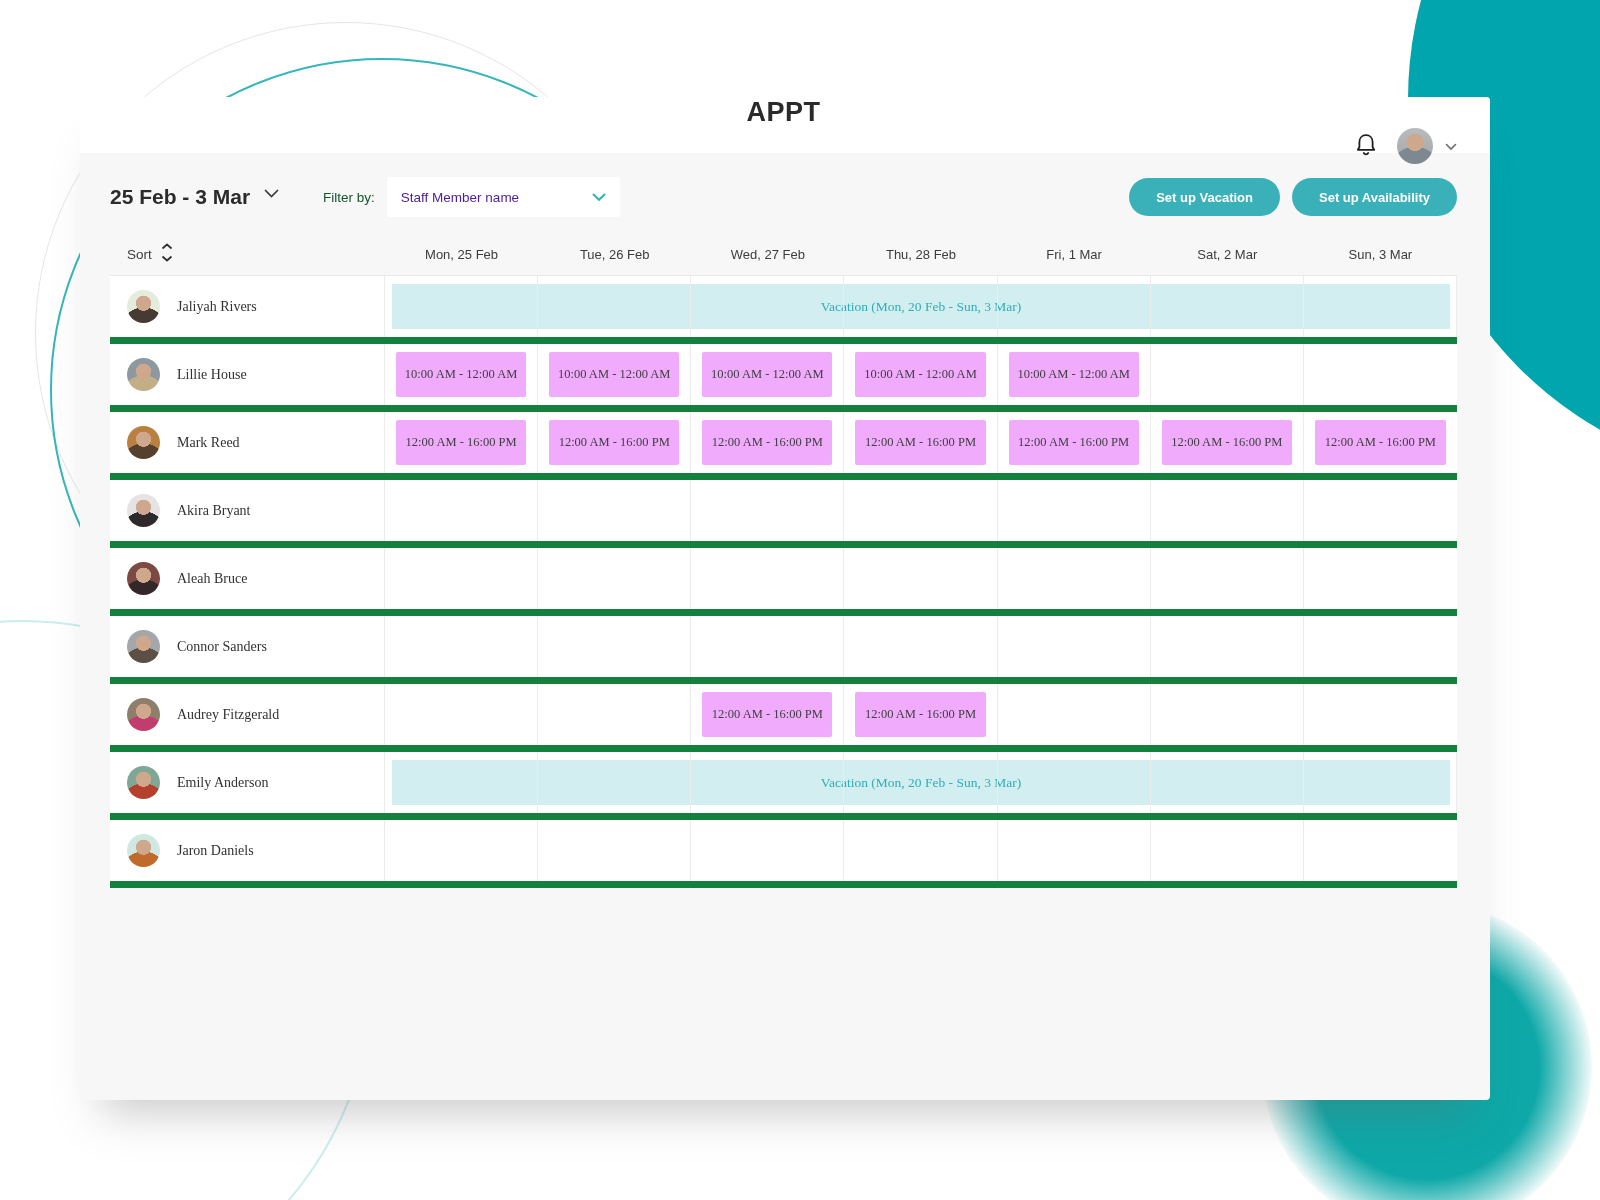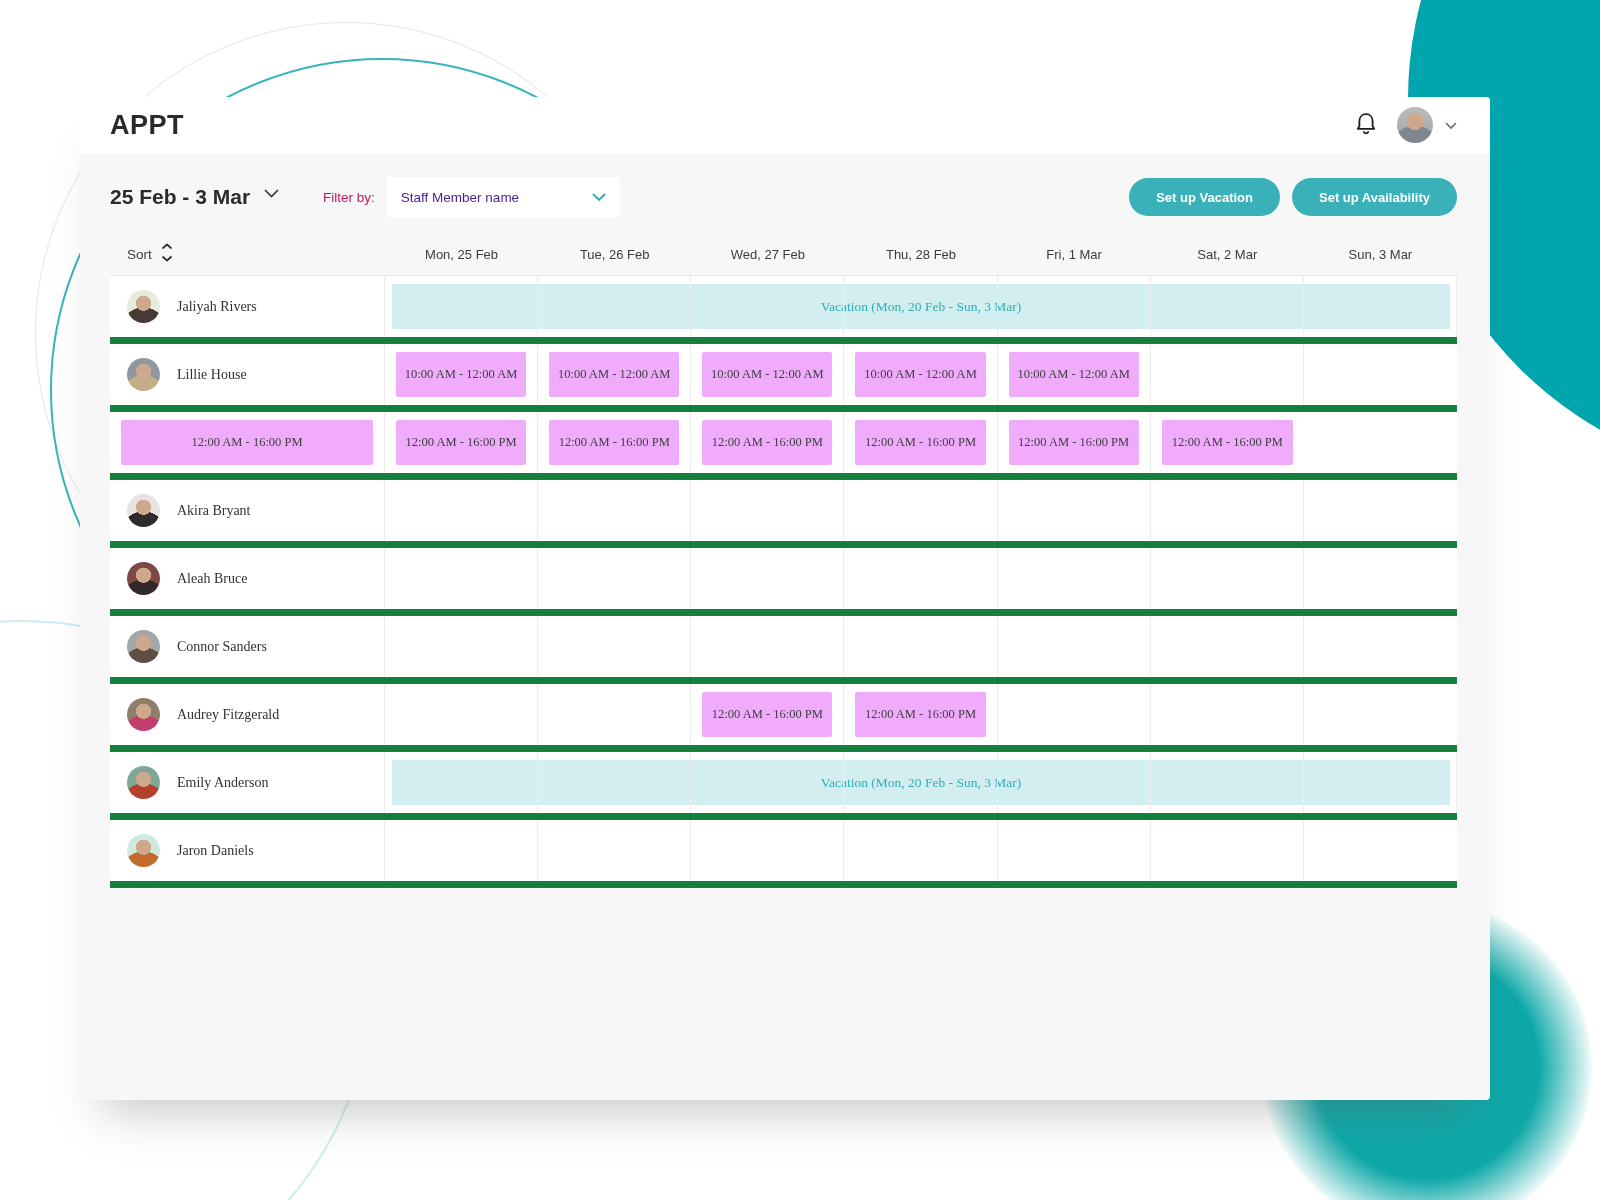--- a/index.html
+++ b/index.html
@@ -14,37 +14,37 @@
   .deco-arc-gray{left:35px;top:22px;width:620px;height:620px;border:1px solid #e4e6e6;}
   .deco-arc-teal{left:50px;top:58px;width:660px;height:660px;border:2px solid #35b6ba;}
   .deco-arc-faint{left:-330px;top:620px;width:700px;height:700px;border:2px solid rgba(53,182,186,0.25);}
 
   
   .card{position:absolute;left:80px;top:97px;width:1410px;height:1003px;background:#f7f7f7;
     border-radius:4px; box-shadow:0 34px 42px -22px rgba(100,100,100,0.35);}
 
   
   .topnav{height:56px;background:#ffffff;display:flex;align-items:center;padding:0 33px 0 30px;
-    border-radius:4px 4px 0 0;}
+    border-radius:4px 4px 0 0;flex-direction:column;}
   .logo{font-size:27px;font-weight:800;letter-spacing:0.5px;color:#2a2a2a;}
   .nav-links{display:flex;gap:26px;margin-left:32px;}
   .nav-link{font-size:13.5px;color:#9c9c9c;text-decoration:none;cursor:pointer;}
   .nav-right{margin-left:auto;display:flex;align-items:center;gap:20px;}
   .icon-btn{background:none;border:none;padding:0;cursor:pointer;display:flex;align-items:center;}
   .nav-avatar{width:36px;height:36px;border-radius:50%;cursor:pointer;
     background:radial-gradient(circle at 50% 40%, #cfa78d 0 30%, rgba(0,0,0,0) 31%),
                radial-gradient(circle at 50% 120%, #7d8891 0 52%, rgba(0,0,0,0) 53%),
                linear-gradient(180deg,#b9bcbc,#a3a6a6);}
   .acct-chev{margin-left:-8px;}
 
   
   .toolbar{display:flex;align-items:center;padding:22px 33px 0 30px;height:44px;}
   .date-range{display:flex;align-items:flex-start;gap:14px;cursor:pointer;}
   .date-range-text{font-size:21px;font-weight:700;color:#2b2b2b;}
-  .filter-label{font-size:13.5px;color:#be185d;margin-left:44px;text-align:center;}
+  .filter-label{font-size:13.5px;color:#14532d;margin-left:44px;text-align:center;}
   .filter-select{margin-left:12px;width:205px;height:40px;background:#ffffff;border-radius:2px;
     display:flex;align-items:center;justify-content:space-between;padding:0 14px 0 14px;cursor:pointer;}
   .filter-placeholder{font-size:13.5px;color:#4c1d95;}
   .toolbar-buttons{margin-left:auto;display:flex;gap:12px;}
   .pill-btn{height:38px;border:none;border-radius:19px;background:#3ab1b8;color:#ffffff;
     font-family:"Liberation Sans", sans-serif;font-size:13px;font-weight:700;padding:0 27px;cursor:pointer;}
 
   
   .table-wrap{margin:14px 33px 0 30px;}
   .thead{display:grid;grid-template-columns:275px repeat(7,1fr);height:42px;align-items:center;}
@@ -173,20 +173,24 @@
     <div class="cell day-cell">
               <div class="chip">10:00 AM - 12:00 AM</div>
             </div>
     <div class="cell day-cell">
               <div class="chip">10:00 AM - 12:00 AM</div>
             </div>
     <div class="cell day-cell"></div>
     <div class="cell day-cell"></div>
   </div>
           <div class="trow">
+    <div class="cell name-cell">
+      <span class="avatar" style="background: radial-gradient(circle at 50% 40%, rgb(207, 167, 141) 0px, rgb(207, 167, 141) 29%, rgba(0, 0, 0, 0) 30%), radial-gradient(circle at 50% 122%, rgb(83, 64, 47) 0px, rgb(83, 64, 47) 52%, rgba(0, 0, 0, 0) 53%), linear-gradient(rgb(185, 128, 63), rgb(185, 128, 63));"></span>
+      <span class="staff-name">Mark Reed</span>
+    </div>
     <div class="cell day-cell">
               <div class="chip">12:00 AM - 16:00 PM</div>
             </div>
     <div class="cell day-cell">
               <div class="chip">12:00 AM - 16:00 PM</div>
             </div>
     <div class="cell day-cell">
               <div class="chip">12:00 AM - 16:00 PM</div>
             </div>
     <div class="cell day-cell">

